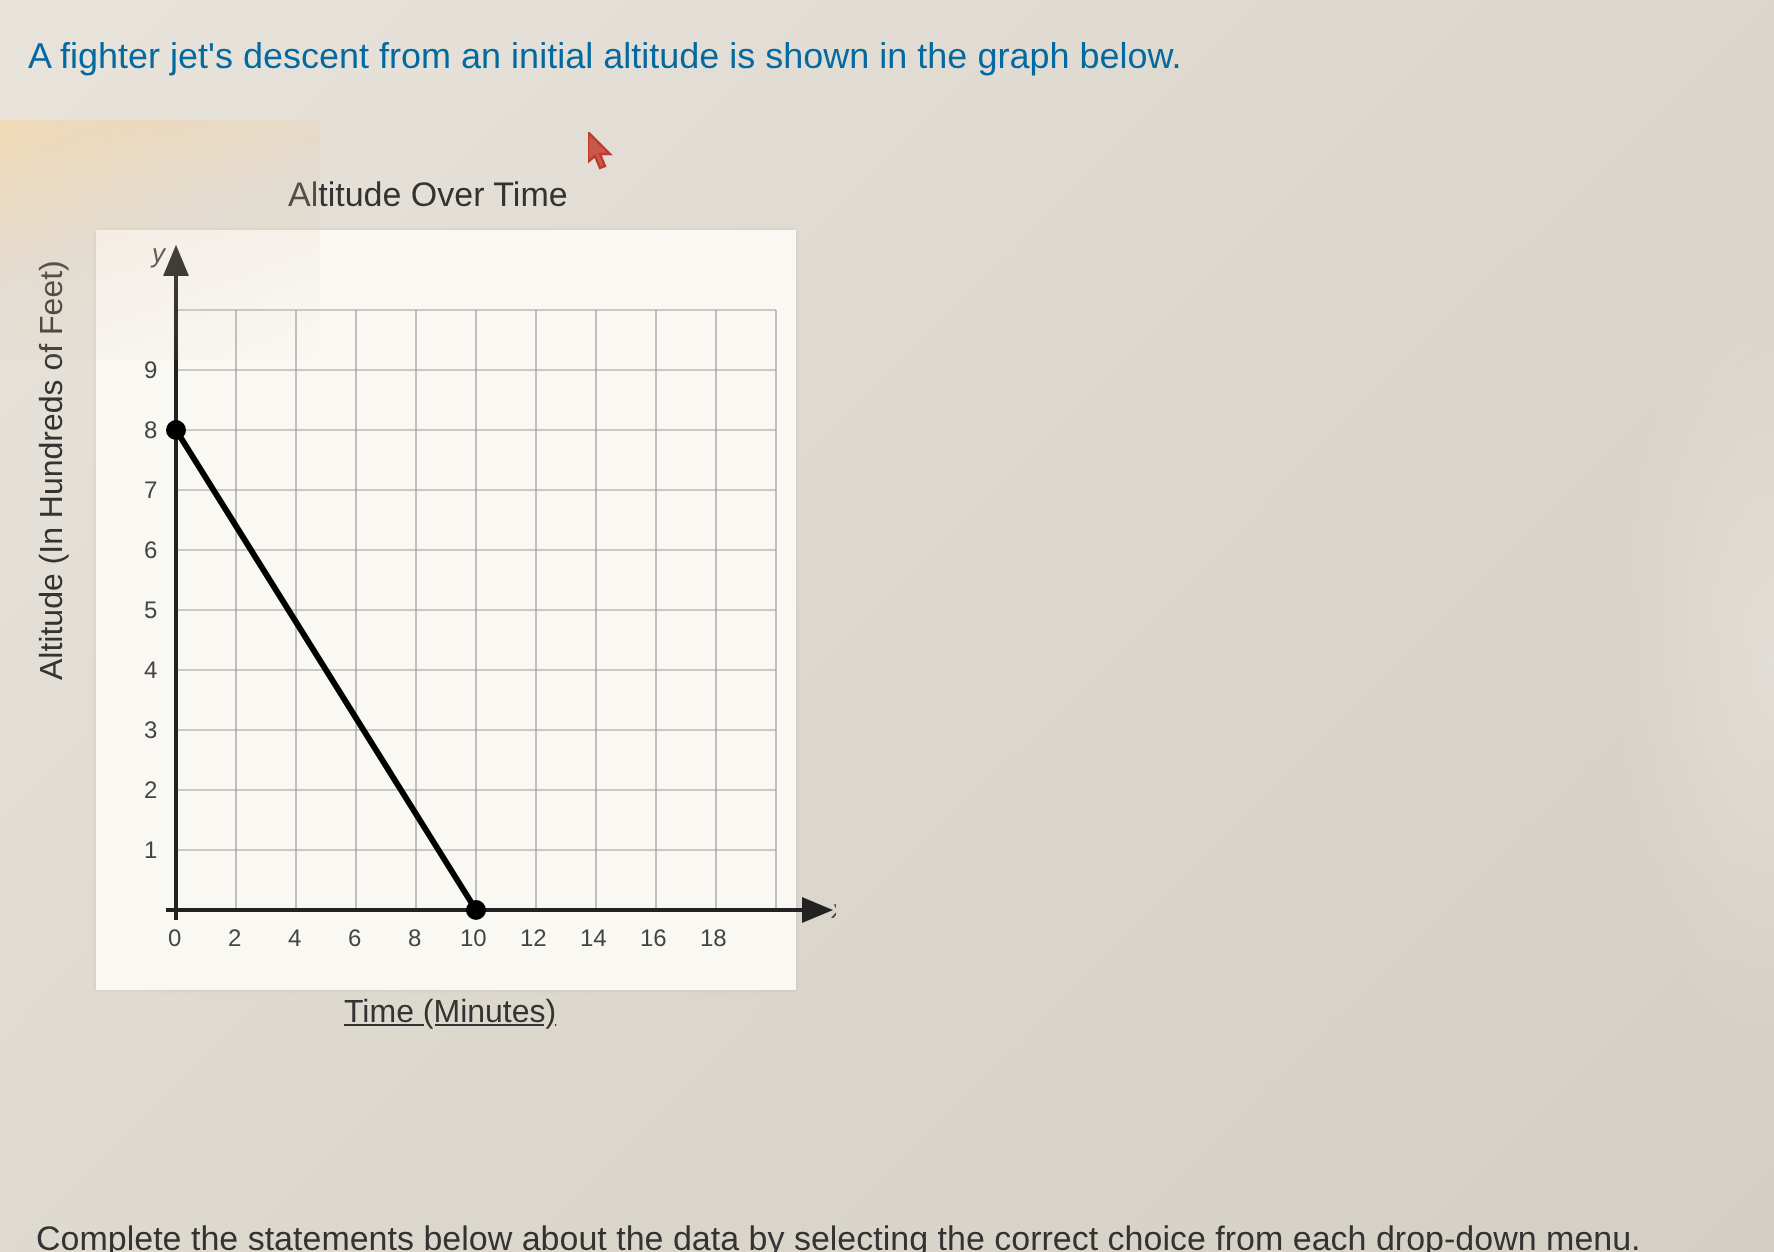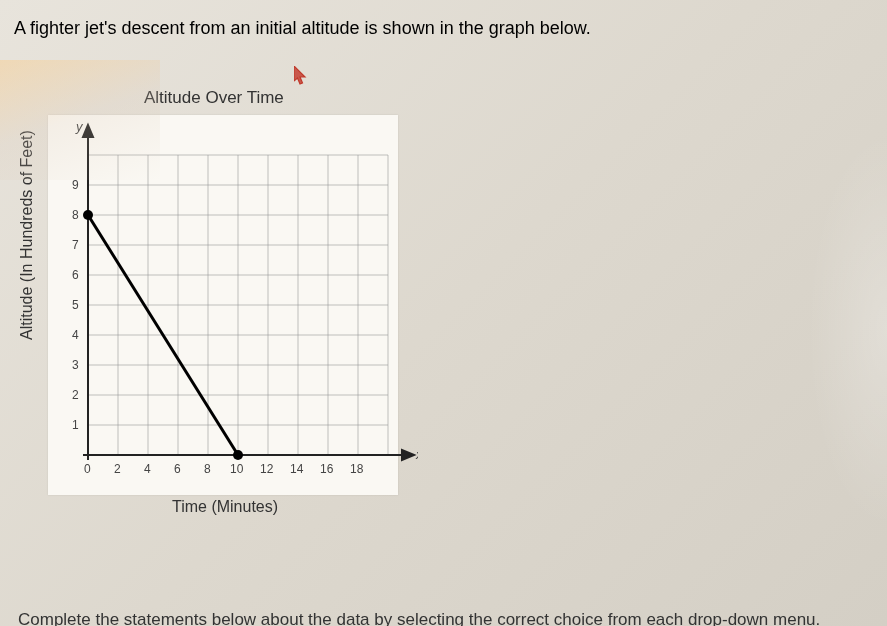--- a/index.html
+++ b/index.html
@@ -29,21 +29,21 @@
       width: 80px;
       height: 400px;
       background: radial-gradient(ellipse at right, rgba(255,255,255,0.25) 0%, transparent 70%);
       pointer-events: none;
     }
     .question-text {
       position: absolute;
       top: 18px;
       left: 14px;
       font-size: 18px;
-      color: #000000;
+      color: #0369a1;
     }
     .cursor {
       position: absolute;
       top: 66px;
       left: 294px;
       z-index: 10;
     }
     .chart-title {
       position: absolute;
       top: 88px;
@@ -69,20 +69,21 @@
       font-size: 16px;
       color: #333;
       white-space: nowrap;
     }
     .x-axis-label {
       position: absolute;
       top: 498px;
       left: 172px;
       font-size: 16px;
       color: #333;
+      text-decoration: underline;
     }
     .bottom-text {
       position: absolute;
       top: 592px;
       left: 18px;
       font-size: 17px;
       color: #333;
       margin-top: 18px;
     }
     .plot-svg {

